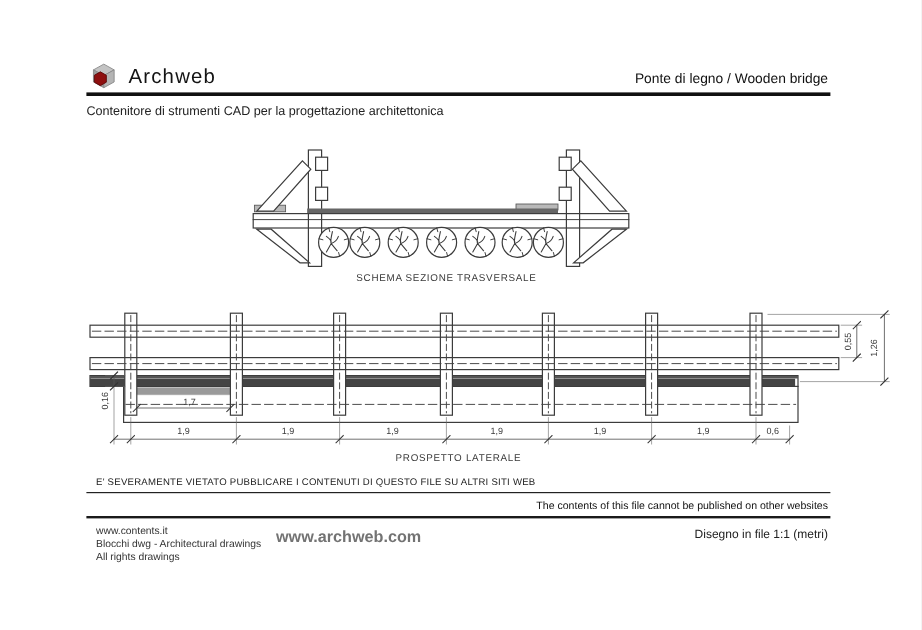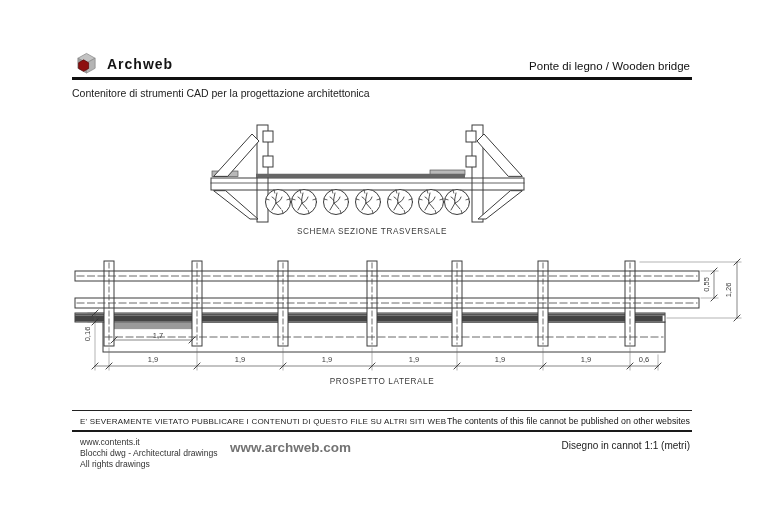--- a/index.html
+++ b/index.html
@@ -4,29 +4,29 @@
 <style>
   html,body{margin:0;padding:0;background:#e8e8e8;}
   .page{
     position:relative;width:768px;height:525px;background:#ffffff;
     font-family:"Liberation Sans","DejaVu Sans",sans-serif;color:#222;overflow:hidden;
     margin:0 auto;
   }
   .abs{position:absolute;}
   
   .logo{left:75px;top:52px;display:flex;align-items:center;gap:9px;}
-  .logo-text{font-size:14px;letter-spacing:1px;color:#141414;font-weight:700;}
+  .logo-text{font-size:17px;letter-spacing:1px;color:#141414;font-weight:400;}
   .doc-title{right:78px;top:60px;font-size:11.5px;color:#111;padding-left:12px;}
   .rule{background:#101010;left:72px;width:620px;}
   .rule-header{top:77px;height:2.5px;}
   .subtitle{left:72px;top:87px;font-size:10.5px;color:#222;}
   
   .rule-thin{top:410px;height:1px;background:#222;}
   .rule-mid{top:430px;height:1.6px;background:#1a1a1a;}
-  .disclaimer-it{left:80px;top:417px;font-size:8px;letter-spacing:0.2px;color:#222;}
+  .disclaimer-it{left:80px;top:397px;font-size:8px;letter-spacing:0.2px;color:#222;}
   .disclaimer-en{right:78px;top:415.5px;font-size:8.8px;color:#111;}
   .footer-left{left:80px;top:437px;font-size:8.6px;line-height:10.8px;color:#333;}
   .footer-center{left:230px;top:440px;font-size:13.5px;font-weight:700;color:#737373;}
   .footer-right{right:78px;top:440px;font-size:10px;color:#222;}
   svg text{font-family:"Liberation Sans","DejaVu Sans",sans-serif;}
 </style>
 </head>
 <body>
 
 <div class="page">
@@ -156,15 +156,15 @@
   <div class="abs disclaimer-it">E' SEVERAMENTE VIETATO PUBBLICARE I CONTENUTI DI QUESTO FILE SU ALTRI SITI WEB</div>
   <div class="abs disclaimer-en">The contents of this file cannot be published on other websites</div>
   <div class="abs rule rule-mid"></div>
 
   <div class="abs footer-left">
     <div>www.contents.it</div>
     <div>Blocchi dwg - Architectural drawings</div>
     <div>All rights drawings</div>
   </div>
   <div class="abs footer-center">www.archweb.com</div>
-  <div class="abs footer-right">Disegno in cannot 1:1 (metri)</div>
+  <div class="abs footer-right">Disegno in file 1:1 (metri)</div>
 
 </div>
 
 </body></html>

